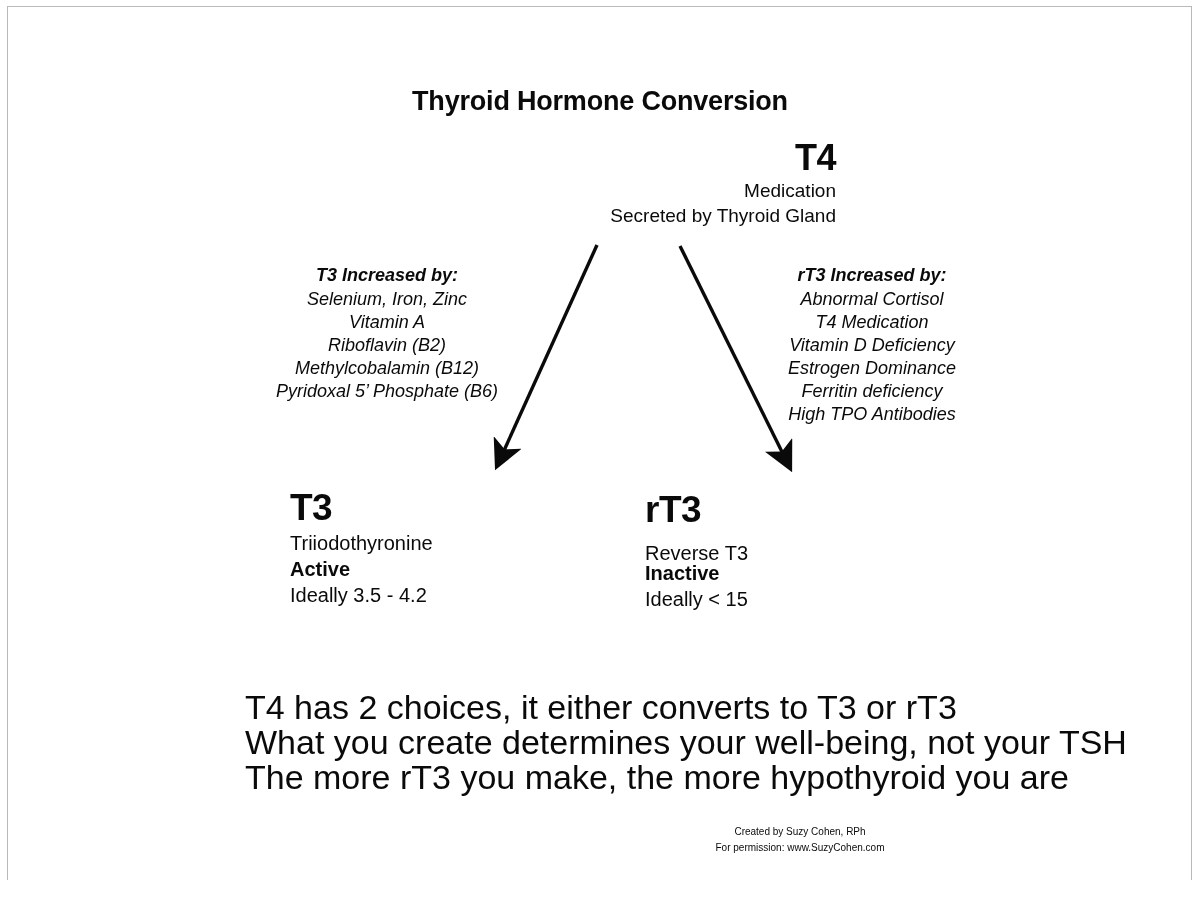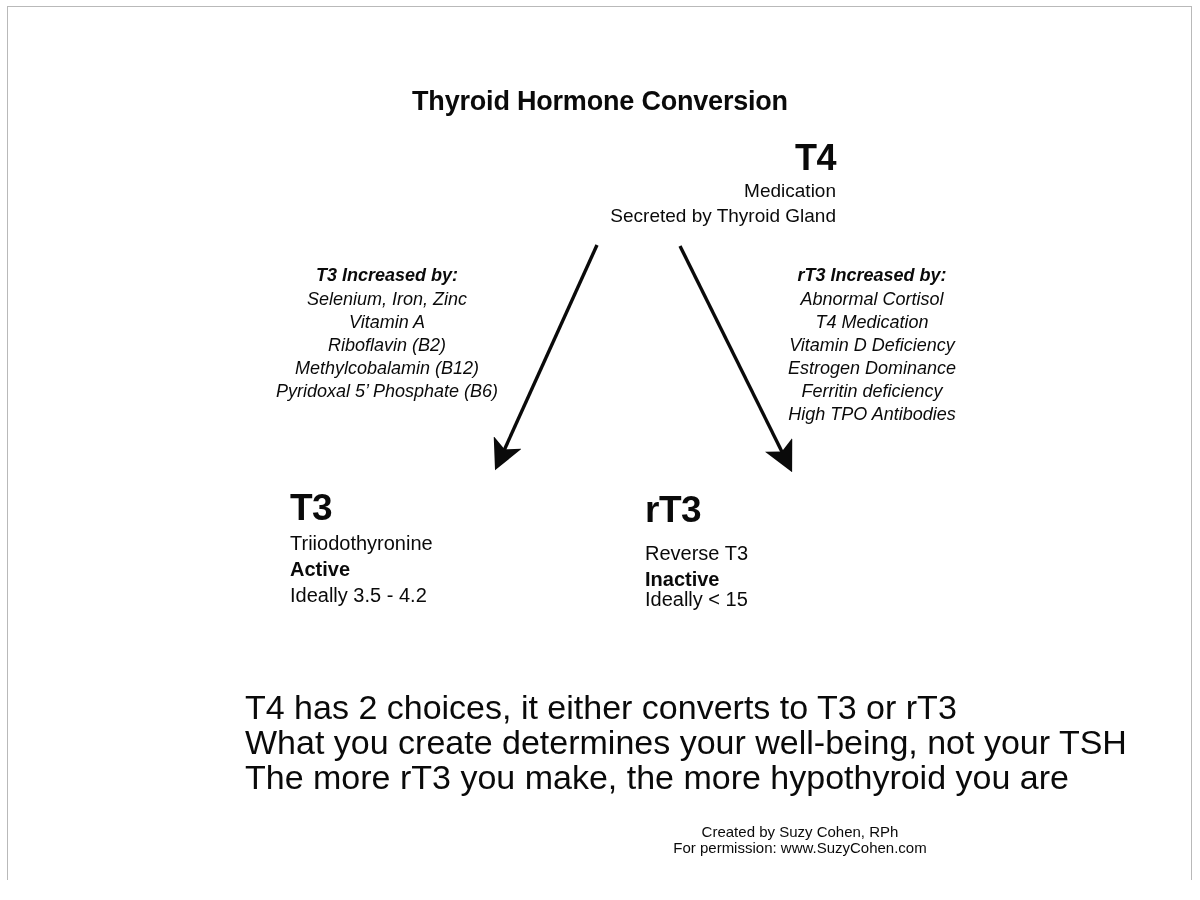--- a/index.html
+++ b/index.html
@@ -108,21 +108,21 @@
     font-size: 20px;
     line-height: 26px;
     font-weight: bold;
   }
   .outcome .node-range {
     font-size: 20px;
     line-height: 27px;
   }
   #node-rt3 .node-title { position: relative; top: 2px; }
   #node-rt3 .node-name { position: relative; top: 10px; }
-  #node-rt3 .node-state { position: relative; top: 10px; }
+  #node-rt3 .node-state { position: relative; top: 4px; }
   #node-rt3 .node-range { position: relative; top: 4px; }
 
   
   #summary {
     left: 245px;
     top: 690px;
     width: 800px;
     text-align: left;
   }
   #summary .summary-line {
@@ -132,21 +132,21 @@
   }
 
   
   #footer {
     left: 600px;
     top: 824px;
     width: 400px;
     text-align: center;
   }
   #footer .footer-line {
-    font-size: 15px;
+    font-size: 10px;
     line-height: 16px;
   }
 </style>
 </head>
 <body>
 
 <div id="slide">
 
   <div id="frame" class="abs"></div>
 

